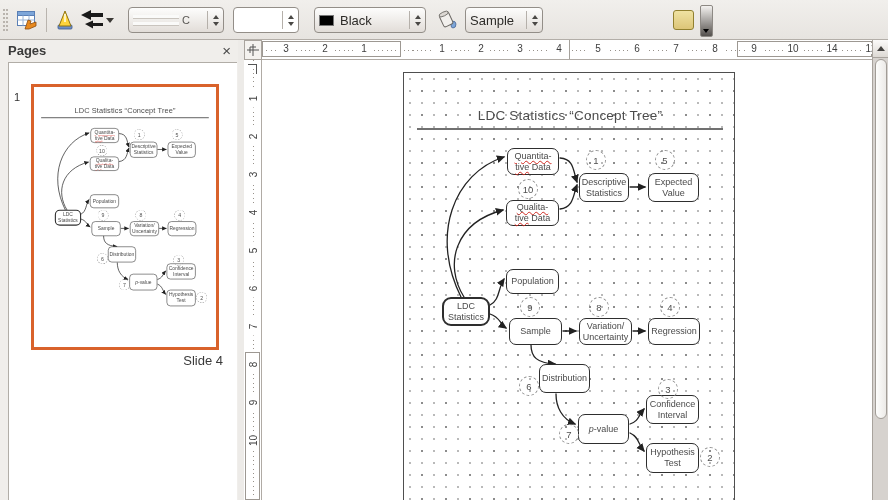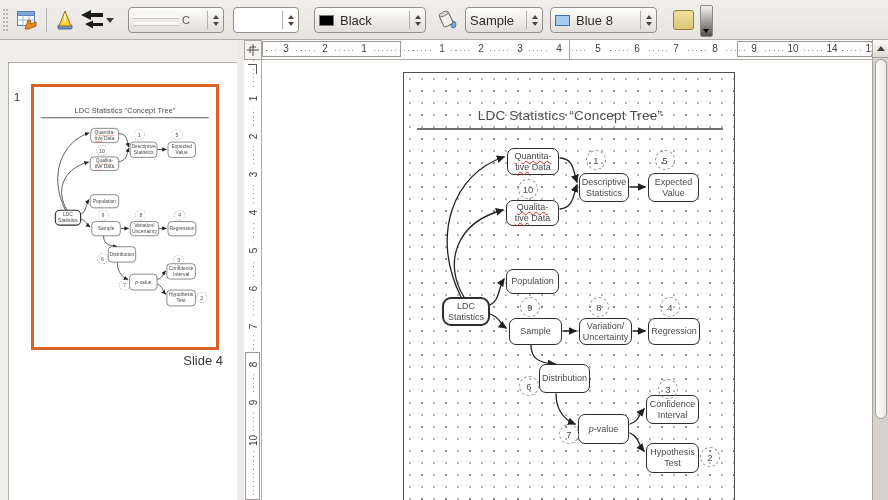--- a/index.html
+++ b/index.html
@@ -191,37 +191,33 @@
   </div>
 
   <div class="combo" style="left:465px;width:78px;">
     <span>Sample</span>
     <span class="spin">
         <i class="arr-up"></i>
         <i class="arr-dn"></i>
       </span>
   </div>
 
-  <div class="combo" style="left:550px;width:107px;">
-    <span class="swatch sw-blue"></span>
-    <span>Blue 8</span>
-    <span class="spin">
-        <i class="arr-up"></i>
-        <i class="arr-dn"></i>
-      </span>
-  </div>
 
   <div class="shadow-btn" style="left:673px;"></div>
 
   <div class="overflow-strip" style="left:700px;">
     <i class="caret-dn"></i>
   </div>
 </div>
 
 <div class="pages-panel">
+  <div class="pages-header">
+    <span class="pages-title">Pages</span>
+    <span class="pages-close">×</span>
+  </div>
   <div class="pages-list">
     <span class="slide-num">1</span>
     <div class="thumb-box">
       <div class="thumb-scale" id="thumb-diagram-slot">
           <div class="diagram">
       <div class="dg-title">LDC Statistics “Concept Tree”</div>
       <div class="dg-underline"></div>
 
       <svg class="connectors" width="332" height="430" viewBox="0 0 332 430">
         <defs>

